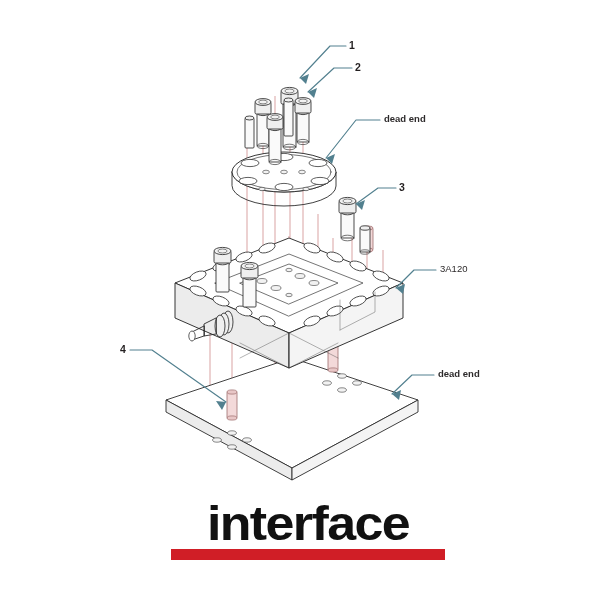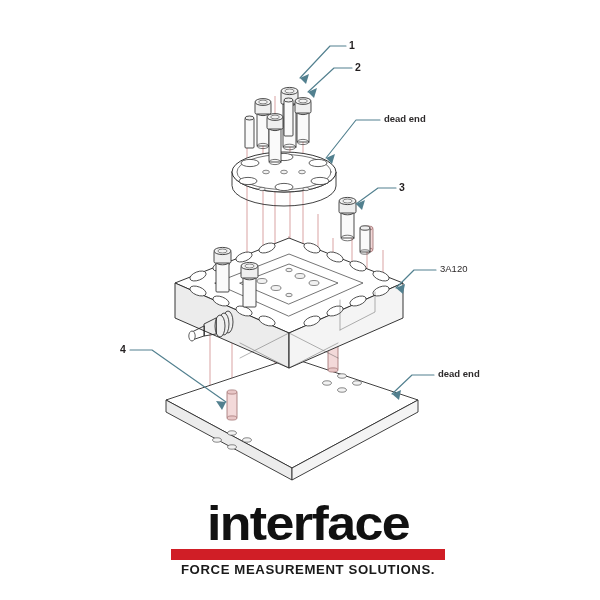--- a/index.html
+++ b/index.html
@@ -330,16 +330,15 @@
   <div class="lbl" style="left:355px;top:62px;">2</div>
   <div class="lbl thin" style="left:384px;top:114px;">dead end</div>
   <div class="lbl" style="left:399px;top:182px;">3</div>
   <div class="lbl thin" style="left:440px;top:264px;font-weight:400;">3A120</div>
   <div class="lbl" style="left:120px;top:344px;">4</div>
   <div class="lbl thin" style="left:438px;top:369px;">dead end</div>
 
   <div id="logo">
     <span class="wordmark">interface</span>
     <span class="bar"></span>
-    <span class="tagline">FORCE MEASUREMENT SOLUTIONS.</span>
   </div>
 
 </div>
 
 </body></html>

